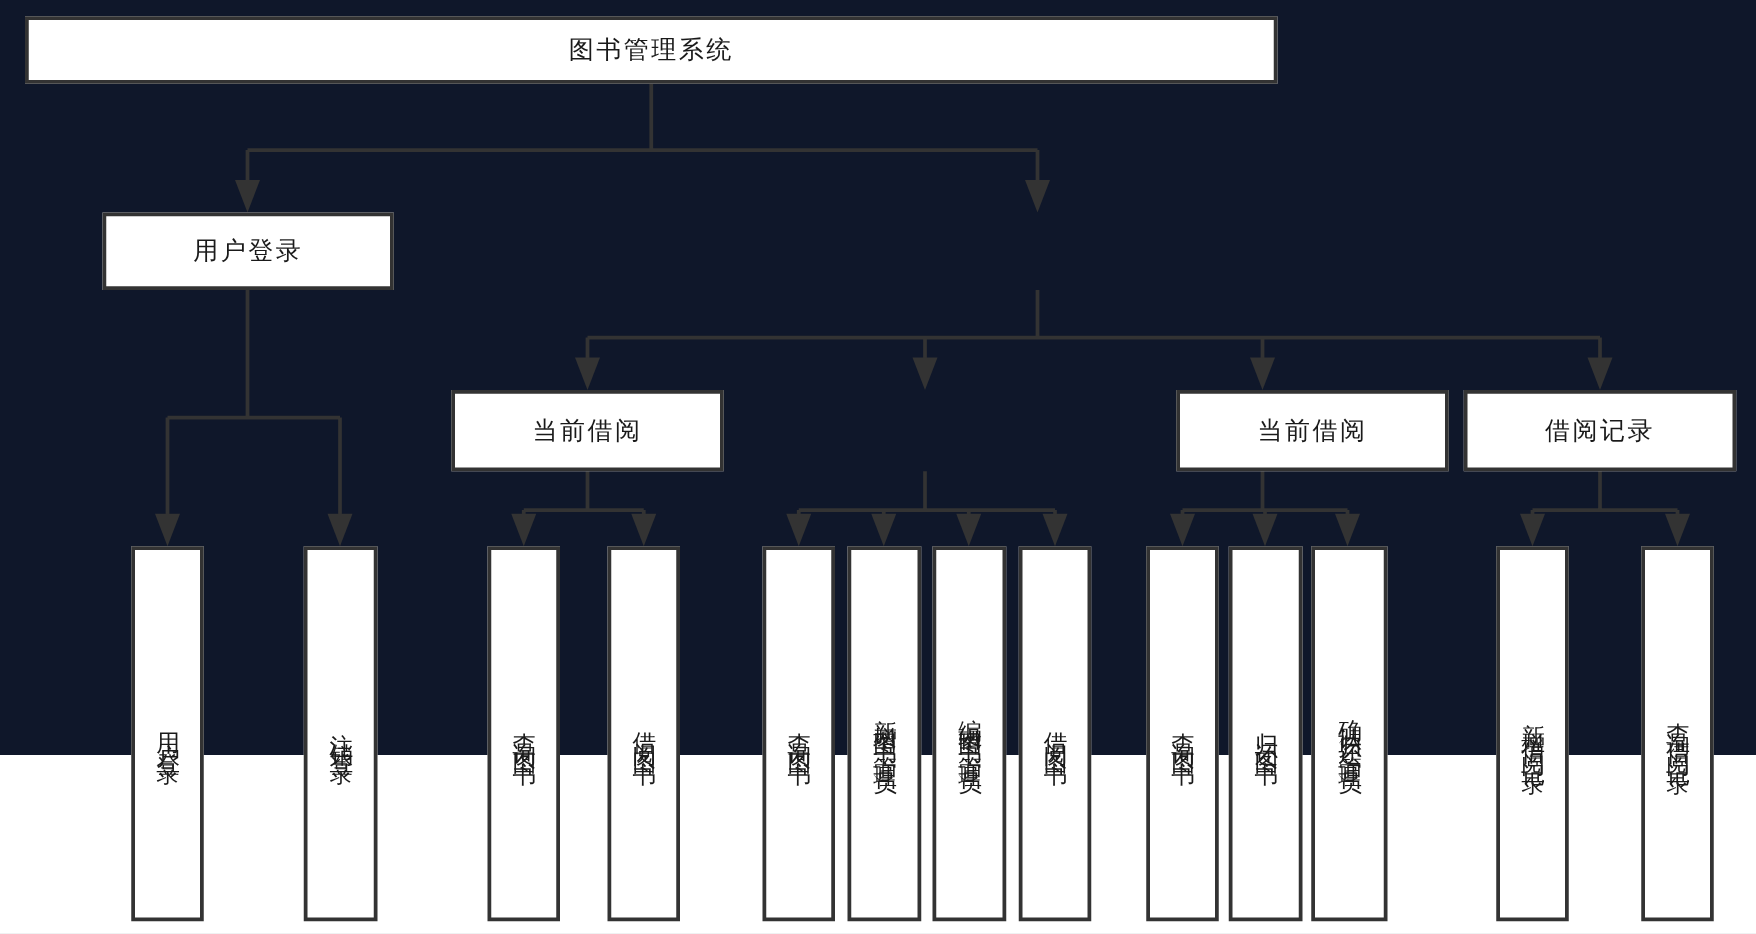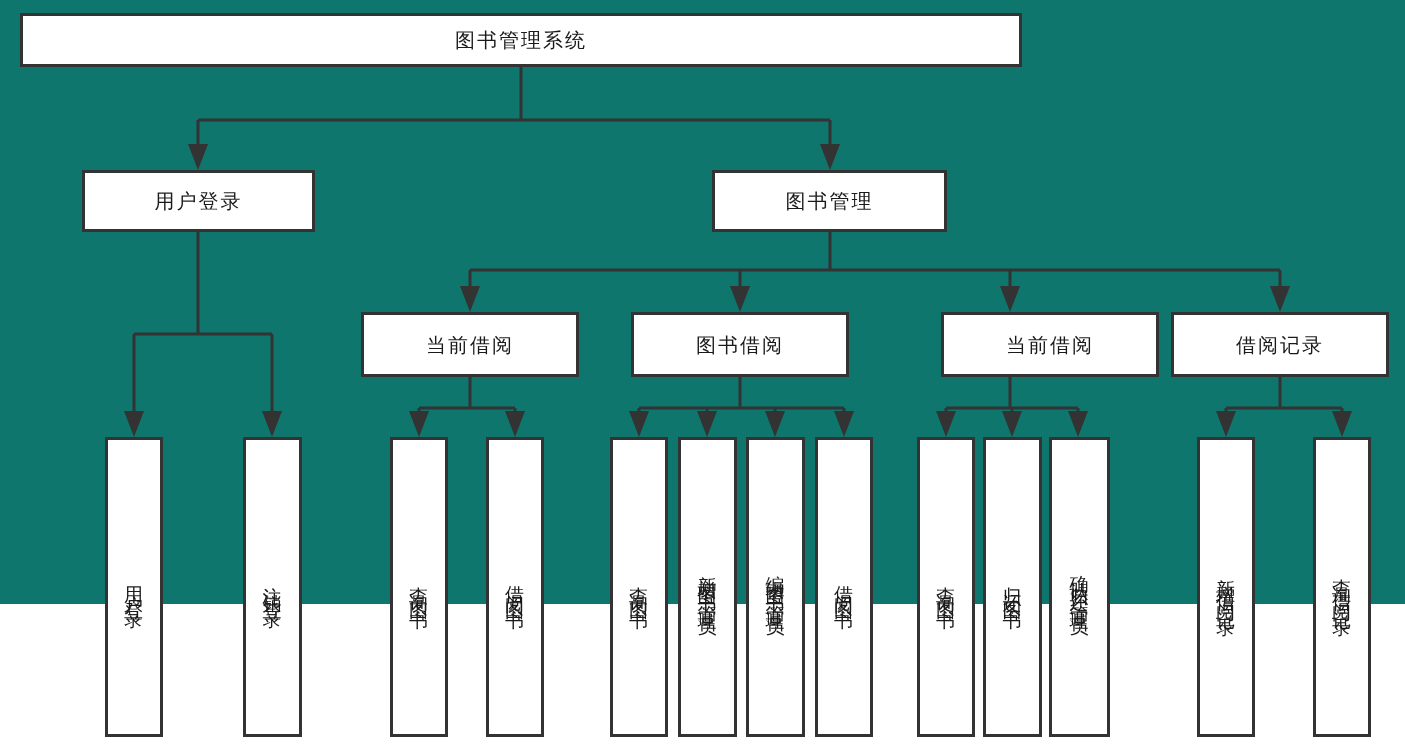--- a/index.html
+++ b/index.html
@@ -8,21 +8,21 @@
     background: #ffffff;
     width: 1405px;
     height: 747px;
     overflow: hidden;
     font-family: "Liberation Sans", "DejaVu Sans", sans-serif;
   }
   .canvas {
     position: relative;
     width: 1405px;
     height: 604px;
-    background: #0f766e;
+    background: #0f172a;
   }
   .connectors {
     position: absolute;
     left: 0;
     top: 0;
     width: 1405px;
     height: 747px;
     z-index: 1;
   }
   .box {
@@ -122,24 +122,22 @@
     <use href="#ah" x="946" y="437"></use>
     <use href="#ah" x="1012" y="437"></use>
     <use href="#ah" x="1078" y="437"></use>
     <use href="#ah" x="1226" y="437"></use>
     <use href="#ah" x="1342" y="437"></use>
   </svg>
 
   <div class="box h" style="left:20px; top:13px; width:1002px; height:54px;">图书管理系统</div>
 
   <div class="box h" style="left:82px; top:170px; width:233px; height:62px;">用户登录</div>
-  <div class="box h" style="left:712px; top:170px; width:235px; height:62px;">图书管理</div>
 
   <div class="box h" style="left:361px; top:312px; width:218px; height:65px;">当前借阅</div>
-  <div class="box h" style="left:631px; top:312px; width:218px; height:65px;">图书借阅</div>
   <div class="box h" style="left:901px; top:312px; width:218px; height:65px;margin-left:40px;">当前借阅</div>
   <div class="box h" style="left:1171px; top:312px; width:218px; height:65px;">借阅记录</div>
 
   <div class="box v" style="left:105px; top:437px; width:58px; height:300px;">用户登录</div>
   <div class="box v" style="left:243px; top:437px; width:59px; height:300px;">注销登录</div>
 
   <div class="box v" style="left:390px; top:437px; width:58px; height:300px;">查询图书</div>
   <div class="box v" style="left:486px; top:437px; width:58px; height:300px;">借阅图书</div>
 
   <div class="box v" style="left:610px; top:437px; width:58px; height:300px;">查询图书</div>

